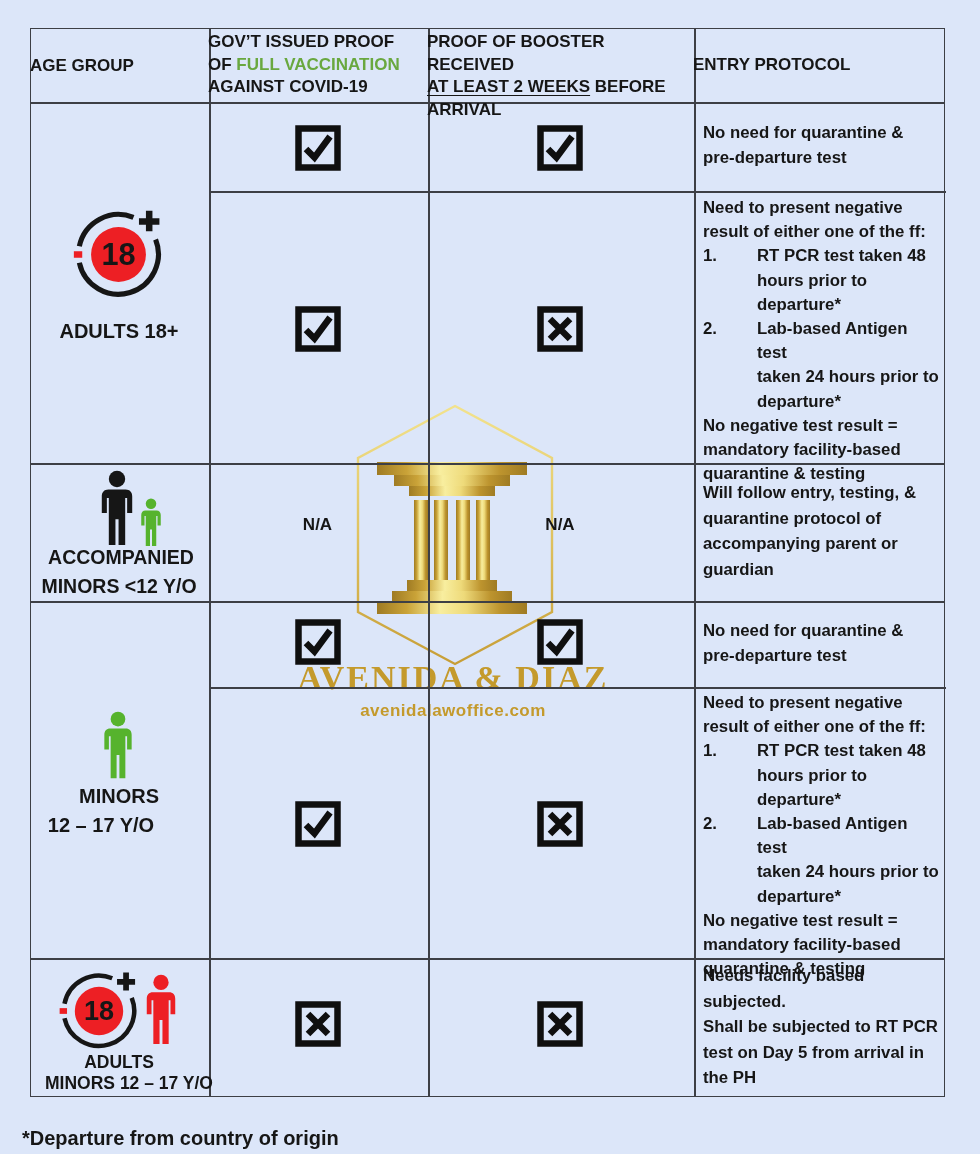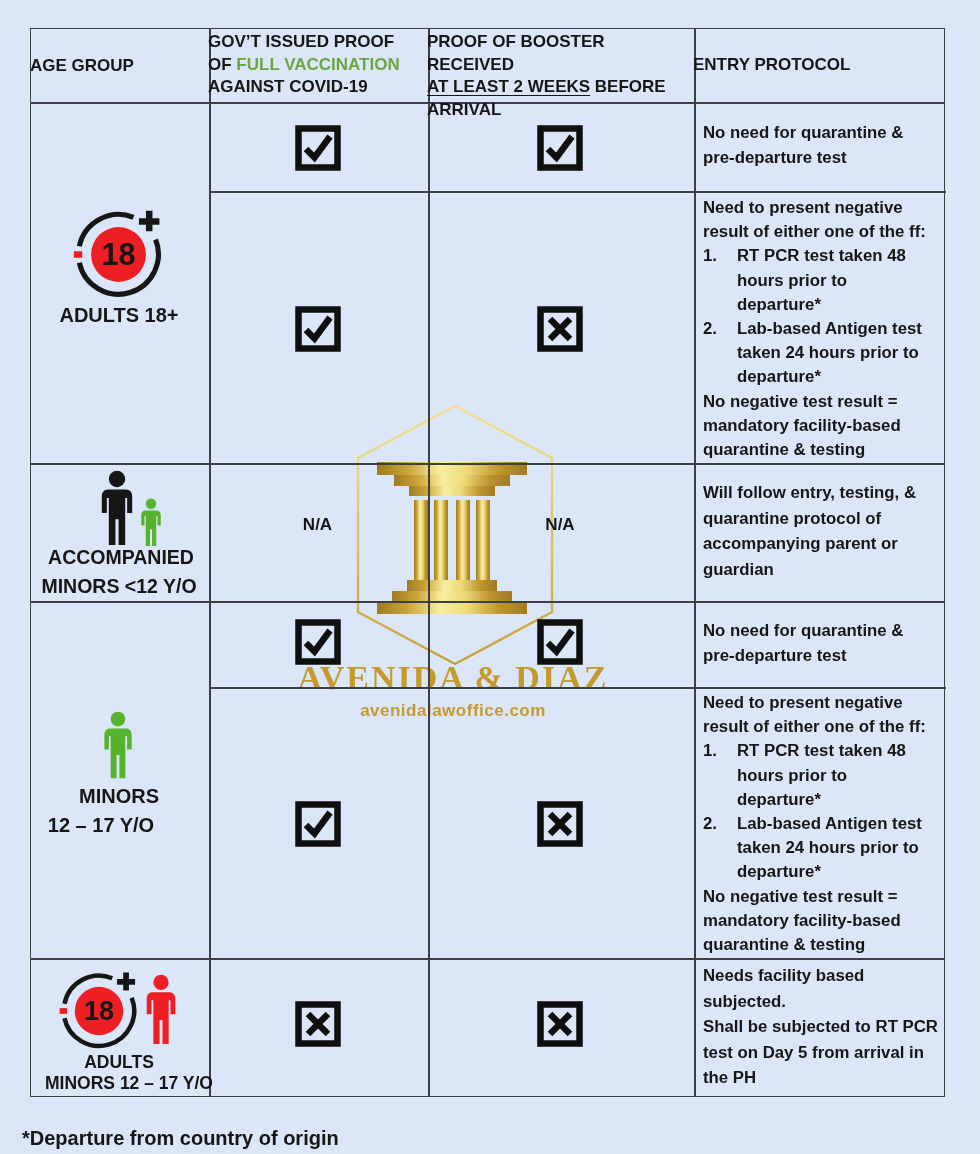--- a/index.html
+++ b/index.html
@@ -31,21 +31,21 @@
   .hdr{font-weight:700;font-size:17px;line-height:22.5px;}
   .green{color:#69a83f;}
   .ul{text-decoration:underline;text-underline-offset:3px;}
   .agelabel{text-align:center;font-weight:600;}
   .mark{position:absolute;width:48px;height:48px;z-index:3;}
   .na{font-size:17px;font-weight:600;text-align:center;z-index:3;}
   .proto{font-weight:700;font-size:16.8px;line-height:24.6px;text-align:left;z-index:3;}
   .proto2{line-height:24.2px;}
   .li{display:flex;}
   .li .num{width:34px;flex:0 0 34px;}
-  .li .li-text span{display:block;}
+  .li .li-text span{display:block;margin-left:20px;}
   .footnote{position:absolute;left:22px;top:1097px;font-weight:700;font-size:20px;z-index:3;margin-top:30px;}
   svg{display:block;}
 </style>
 </head>
 <body>
 
 <div class="canvas">
 
   <svg width="0" height="0" style="position:absolute" aria-hidden="true">
     <defs>
@@ -124,21 +124,21 @@
   <div class="cell hdr" style="left:427px;top:31px;width:266px">
     <div>PROOF OF BOOSTER RECEIVED</div>
     <div><span class="ul">AT LEAST 2 WEEKS</span><span> BEFORE</span></div>
     <div>ARRIVAL</div>
   </div>
   <div class="cell hdr" style="left:693px;top:54px;width:252px">ENTRY PROTOCOL</div>
 
   <svg class="cell" style="left:72px;top:208px" width="93" height="93" viewBox="0 0 100 100">
       <use href="#i-badge18"></use>
     </svg>
-  <div class="cell agelabel" style="left:30px;top:304px;width:178px;font-size:20px">ADULTS 18+</div>
+  <div class="cell agelabel" style="left:30px;top:320px;width:178px;font-size:20px">ADULTS 18+</div>
 
   <svg class="cell" style="left:70px;top:468px" width="100" height="100" viewBox="0 0 100 100">
     <g transform="translate(8,2) scale(0.78)">
         <use href="#i-person" fill="#161616"></use>
       </g>
     <g transform="translate(56,30) scale(0.5)">
         <use href="#i-person" fill="#56b32d"></use>
       </g>
   </svg>
   <div class="cell agelabel" style="left:30px;top:546px;width:182px;font-size:19.5px">ACCOMPANIED</div>

